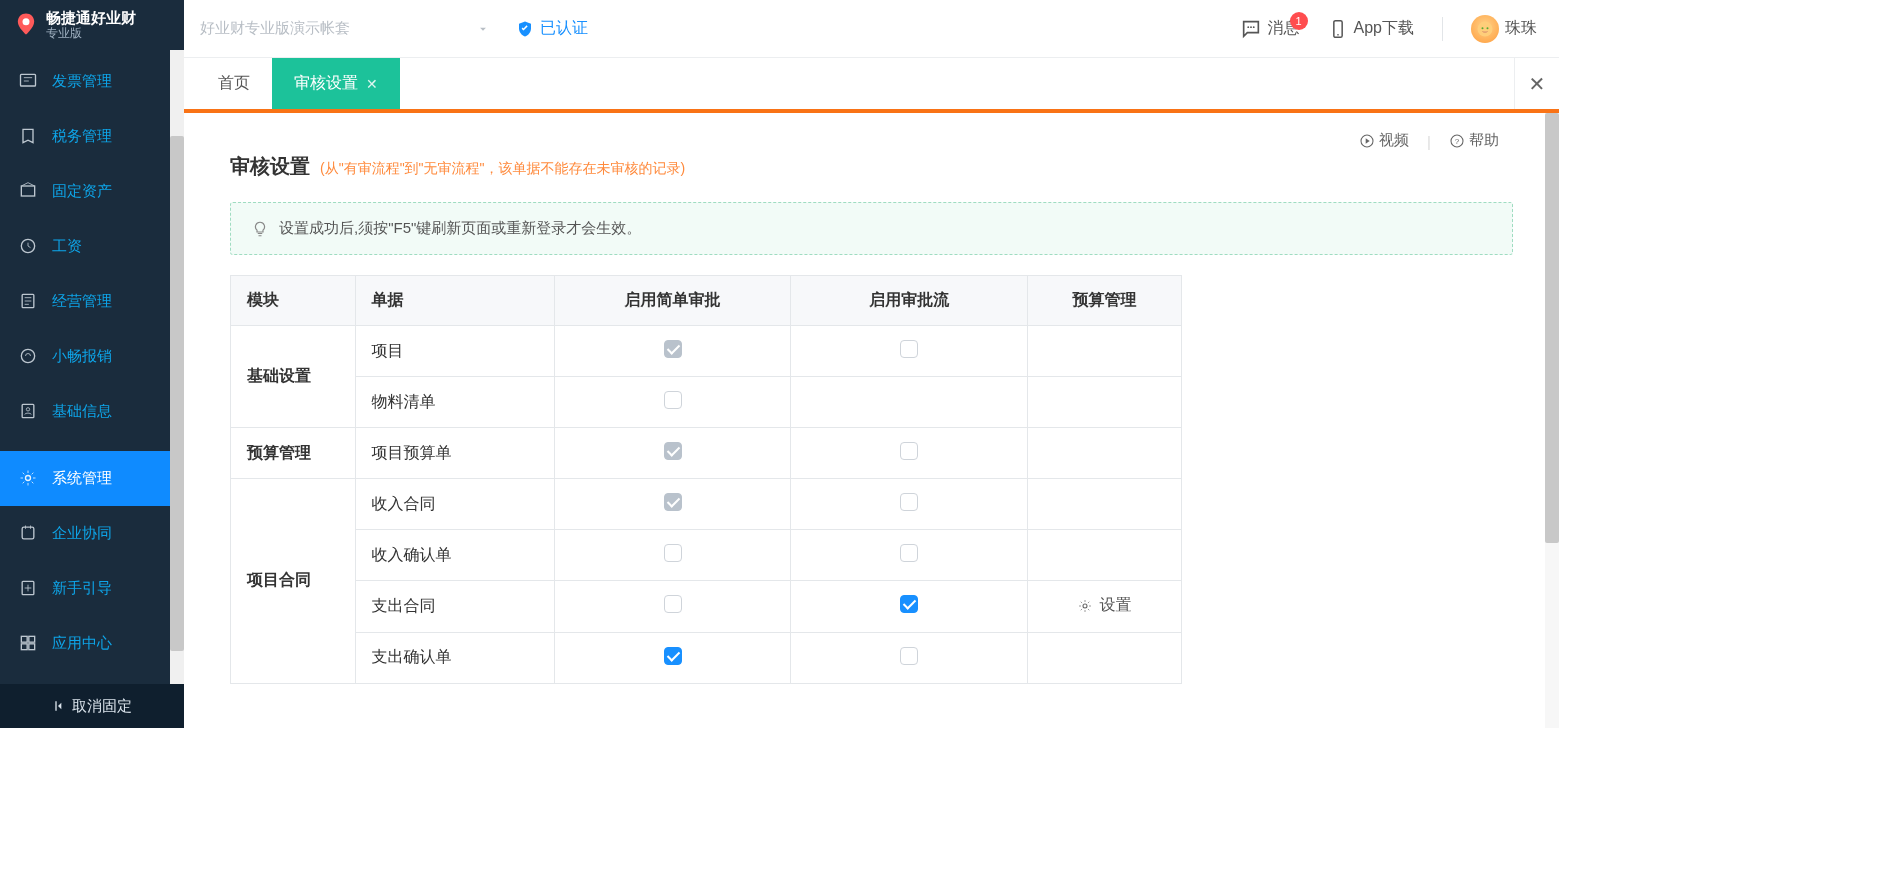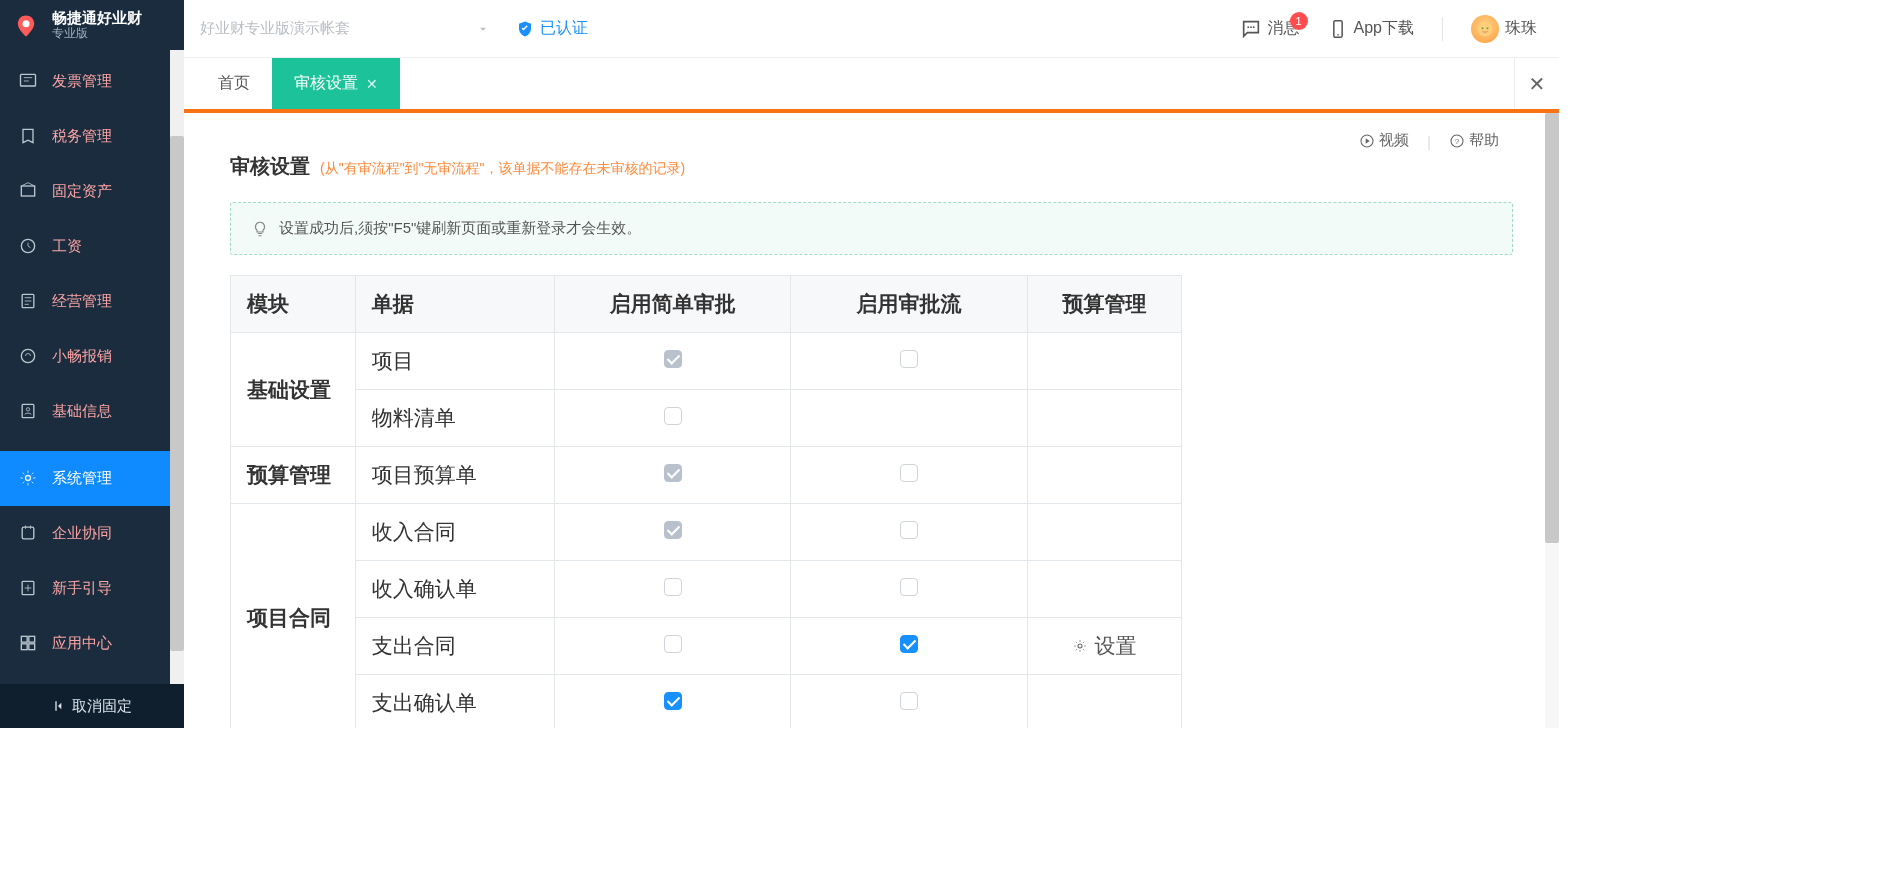--- a/index.html
+++ b/index.html
@@ -1,30 +1,30 @@
 <!DOCTYPE html>
 <html><head>
 <meta charset="utf-8">
 <style>
 *{box-sizing:border-box;margin:0;padding:0;}
 body{font-family:"Microsoft YaHei","PingFang SC",sans-serif;font-size:14px;color:#333;background:#fff;overflow:hidden;}
 .app{display:flex;height:728px;width:1559px;position:relative;}
 
 
 .sidebar{width:184px;background:#1a2c3d;color:#cfd8e0;display:flex;flex-direction:column;position:relative;}
-.brand{display:flex;align-items:flex-end;padding:10px 12px;gap:12px;}
+.brand{display:flex;align-items:flex-start;padding:10px 12px;gap:6px;}
 .brand-logo{width:28px;height:28px;display:flex;align-items:center;justify-content:center;}
 .brand-text{display:flex;flex-direction:column;line-height:1.1;}
 .brand-name{color:#fff;font-size:15px;font-weight:600;}
 .brand-ed{color:#9fb0c0;font-size:12px;}
 .side-scroll{flex:1;position:relative;}
 .scroll-track{position:absolute;right:0;top:0;width:14px;height:100%;background:#f0f0f0;}
 .scroll-thumb{position:absolute;right:0;top:86px;width:14px;height:515px;background:#c8c8c8;border-radius:2px;}
 .nav{list-style:none;padding-top:4px;}
-.nav-item{display:flex;align-items:center;gap:14px;padding:0 18px;height:55px;cursor:pointer;color:#fca5a5;}
+.nav-item{display:flex;align-items:center;gap:14px;padding:0 18px;height:55px;cursor:pointer;color:#0ea5e9;}
 .nav-item.active{background:#0f8bff;color:#fff;margin-top:12px;}
 .nav-icon{width:20px;height:20px;display:flex;align-items:center;justify-content:center;opacity:.9;}
 .nav-label{font-size:15px;}
 .unpin{height:44px;background:#0f1f2e;color:#dbe4ec;display:flex;align-items:center;justify-content:center;gap:4px;cursor:pointer;font-size:15px;}
 
 
 .main{flex:1;display:flex;flex-direction:column;min-width:0;}
 .topbar{height:58px;border-bottom:1px solid #eceef0;display:flex;align-items:center;padding:0 16px;gap:16px;}
 .account-sel{flex:0 0 300px;color:#b8bec5;font-size:15px;display:flex;align-items:center;justify-content:space-between;padding-right:10px;cursor:pointer;}
 .verify{display:flex;align-items:center;gap:6px;color:#1890ff;font-size:16px;}
@@ -47,21 +47,21 @@
 .tool{display:flex;align-items:center;gap:4px;cursor:pointer;}
 .tool-sep{color:#ddd;}
 
 .page-title{display:flex;align-items:baseline;gap:10px;margin-top:16px;}
 .page-title h2{font-size:20px;font-weight:600;color:#333;}
 .page-sub{color:#ff8a3c;font-size:14px;}
 
 .hint{margin-top:22px;border:1px dashed #9fdcc1;background:#f2fbf7;padding:16px 20px;border-radius:3px;display:flex;align-items:center;gap:10px;color:#555;font-size:15px;}
 
 .tbl{margin-top:20px;border:1px solid #e4e7ea;border-collapse:collapse;width:100%;max-width:952px;}
-.tbl th,.tbl td{border:1px solid #e4e7ea;padding:14px 16px;text-align:left;font-size:21px;color:#333;font-weight:normal;}
+.tbl th,.tbl td{border:1px solid #e4e7ea;padding:14px 16px;text-align:left;font-size:16px;color:#333;font-weight:normal;}
 .tbl thead th{background:#f7f8fa;font-weight:600;}
 .tbl .c-module{width:130px;font-weight:600;}
 .tbl .c-doc{width:210px;}
 .tbl .c-chk{text-align:center;width:250px;}
 .tbl .c-set{text-align:center;width:160px;}
 
 .chk{display:inline-block;width:18px;height:18px;border:1px solid #cfd4da;border-radius:4px;background:#fff;position:relative;cursor:pointer;}
 .chk.dis{background:#e9edf1;border-color:#cfd4da;}
 .chk.on{background:#1890ff;border-color:#1890ff;}
 .chk.dis.on{background:#b9c2cc;border-color:#b9c2cc;}

